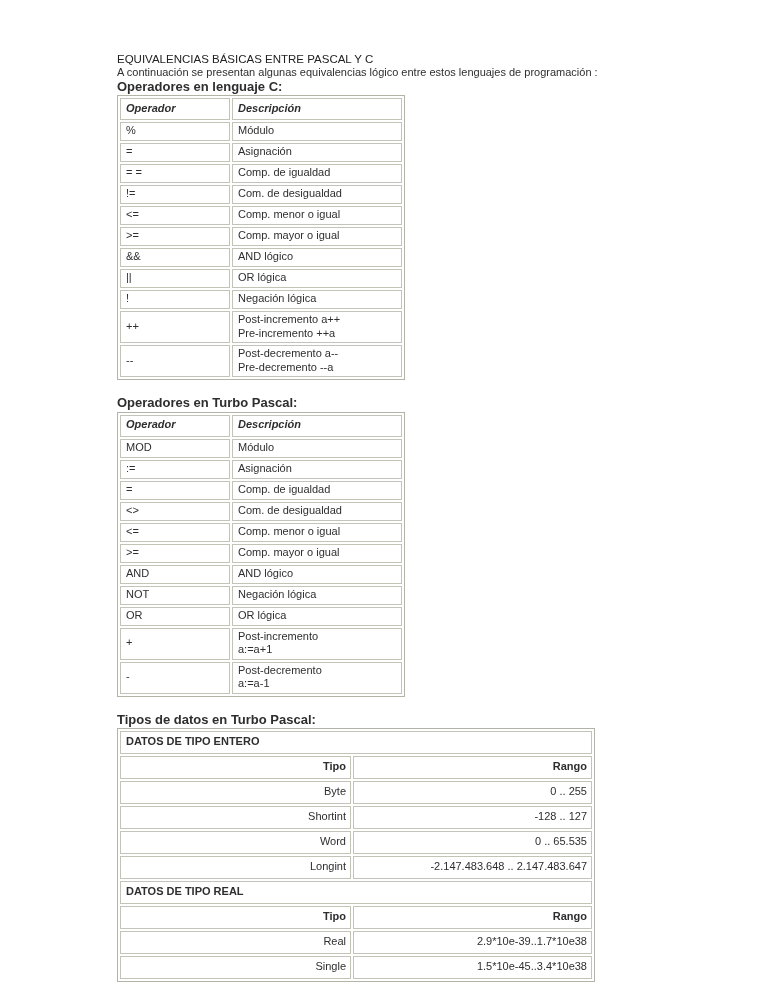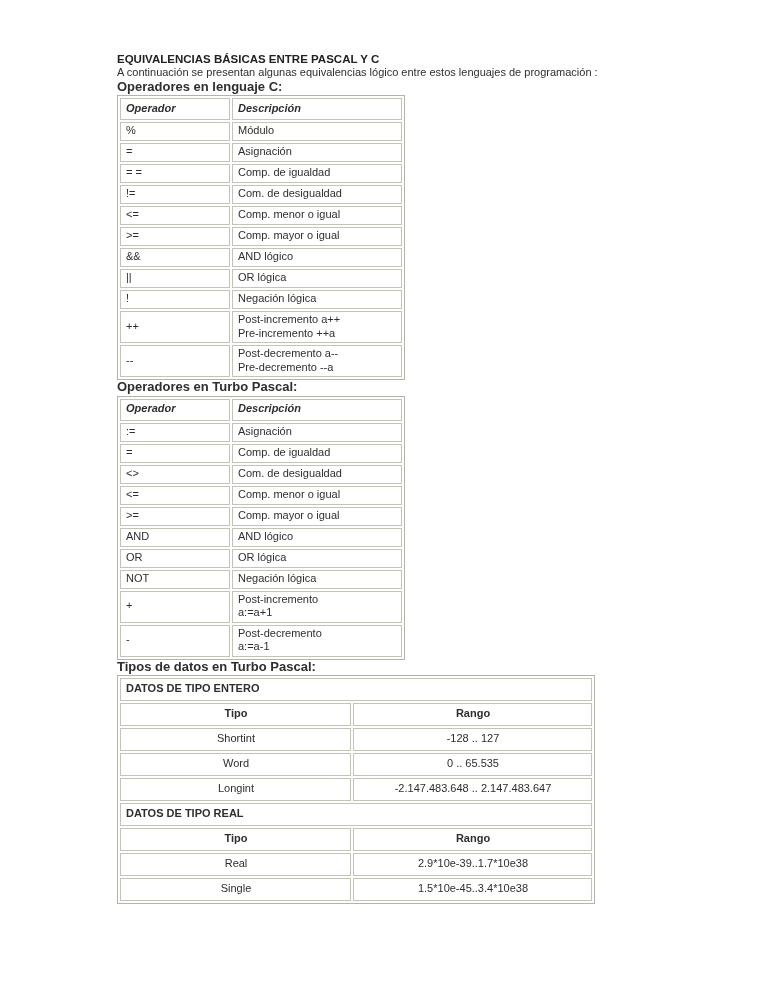--- a/index.html
+++ b/index.html
@@ -12,21 +12,21 @@
     height: 994px;
     font-family: "Liberation Sans", "DejaVu Sans", sans-serif;
     color: #2e2e2e;
     overflow: hidden;
   }
   .page {
     padding: 52px 40px 0 117px;
   }
   .doc-title {
     font-size: 11.5px;
-    font-weight: bold;
+    font-weight: normal;
     line-height: 14px;
     color: #222222;
   }
   .intro-line {
     font-size: 11px;
     line-height: 13.5px;
   }
   .section-label {
     font-size: 13px;
     font-weight: bold;
@@ -34,21 +34,21 @@
   }
   table {
     border-collapse: separate;
     border-spacing: 2px;
     border: 1px solid #b3b3a8;
     background: #ffffff;
     margin-top: 2px;
   }
   table.ops-table {
     width: 288px;
-    margin-bottom: 0;
+    margin-bottom: 16px;
   }
   table.types-table {
     width: 478px;
   }
   th, td {
     border: 1px solid #c3c3b8;
     font-size: 11px;
     line-height: 13.5px;
     vertical-align: middle;
     white-space: pre-line;
@@ -61,21 +61,21 @@
   .ops-table th {
     font-style: italic;
     font-weight: bold;
     height: 17px;
   }
   .ops-table col.c1 { width: 110px; }
   .ops-table td { height: 14px; }
   .types-table col.c1 { width: 231px; }
   .types-table th, .types-table td {
     padding: 3px 4px 4px 5px;
-    text-align: center;
+    text-align: right;
     height: 14px;
   }
   .types-table th { font-weight: bold; }
   .types-table td.span-header {
     font-weight: bold;
     text-align: left;
   }
 </style>
 </head>
 <body>
@@ -155,20 +155,24 @@
         <col class="c2">
       </colgroup>
     <thead>
       <tr>
         <th>Operador</th>
         <th>Descripción</th>
       </tr>
     </thead>
     <tbody>
         <tr>
+          <td>MOD</td>
+          <td>Módulo</td>
+        </tr>
+        <tr>
           <td>:=</td>
           <td>Asignación</td>
         </tr>
         <tr>
           <td>=</td>
           <td>Comp. de igualdad</td>
         </tr>
         <tr>
           <td>&lt;&gt;</td>
           <td>Com. de desigualdad</td>
@@ -179,26 +183,26 @@
         </tr>
         <tr>
           <td>&gt;=</td>
           <td>Comp. mayor o igual</td>
         </tr>
         <tr>
           <td>AND</td>
           <td>AND lógico</td>
         </tr>
         <tr>
+          <td>NOT</td>
+          <td>Negación lógica</td>
+        </tr>
+        <tr>
           <td>OR</td>
           <td>OR lógica</td>
-        </tr>
-        <tr>
-          <td>NOT</td>
-          <td>Negación lógica</td>
         </tr>
         <tr>
           <td>+</td>
           <td>Post-incremento
 a:=a+1</td>
         </tr>
         <tr>
           <td>-</td>
           <td>Post-decremento
 a:=a-1</td>
@@ -217,20 +221,24 @@
       <tr>
         <td class="span-header" colspan="2">DATOS DE TIPO ENTERO</td>
       </tr>
       <tr>
         <th>Tipo</th>
         <th>Rango</th>
       </tr>
     </tbody>
     <tbody>
         <tr>
+          <td>Byte</td>
+          <td>0 .. 255</td>
+        </tr>
+        <tr>
           <td>Shortint</td>
           <td>-128 .. 127</td>
         </tr>
         <tr>
           <td>Word</td>
           <td>0 .. 65.535</td>
         </tr>
         <tr>
           <td>Longint</td>
           <td>-2.147.483.648 .. 2.147.483.647</td>

